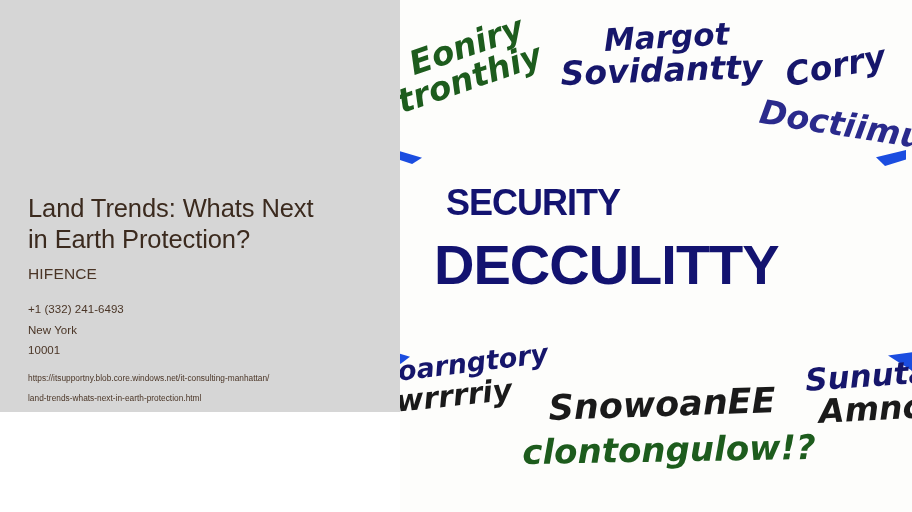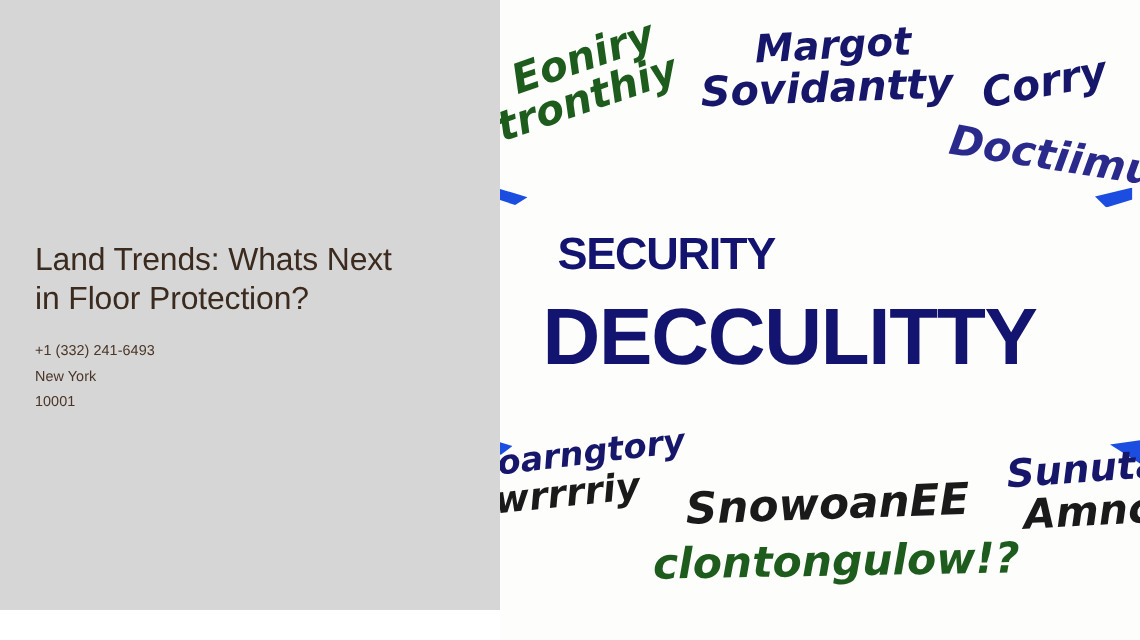--- a/index.html
+++ b/index.html
@@ -14,21 +14,21 @@
     overflow: hidden;
     font-family: "Liberation Sans", sans-serif;
   }
 
   
   #left-panel {
     position: absolute;
     left: 0;
     top: 0;
     width: 400px;
-    height: 488px;
+    height: 412px;
     background: #d6d6d6;
     overflow: hidden;
   }
   #info-block {
     position: absolute;
     left: 28px;
     top: 193px;
     width: 390px;
   }
   #page-title {
@@ -98,30 +98,35 @@
 </head>
 <body>
 
 <div id="page">
 
   <div id="left-panel">
     <div id="info-block">
 
       <div id="page-title">
         <span class="t-line">Land Trends: Whats Next</span>
-        <span class="t-line">in Floor Protection?</span>
+        <span class="t-line">in Earth Protection?</span>
       </div>
 
+      <div id="brand-name">HIFENCE</div>
 
       <div id="contact-list">
         <div class="contact-line">+1 (332) 241-6493</div>
         <div class="contact-line">New York</div>
         <div class="contact-line">10001</div>
       </div>
 
+      <div id="url-block">
+        <div class="url-line">https://itsupportny.blob.core.windows.net/it-consulting-manhattan/</div>
+        <div class="url-line">land-trends-whats-next-in-earth-protection.html</div>
+      </div>
 
     </div>
   </div>
 
   <div id="right-panel">
 
     <div class="blue-mark" style="left:-4px; top:150px; width:26px; height:14px;
                 clip-path: polygon(0 0, 100% 55%, 62% 100%, 0 62%);"></div>
     <div class="blue-mark" style="left:476px; top:150px; width:30px; height:16px;
                 clip-path: polygon(100% 0, 100% 60%, 30% 100%, 0 45%);"></div>
@@ -139,21 +144,21 @@
                  transform: rotate(-3deg); transform-origin: left top;">Margot</span>
     <span class="scribble" style="left:160px; top:54px; font-size:33px; color:#16166b;
                  transform: rotate(-2deg); transform-origin: left top;">Sovidantty</span>
 
     <span class="scribble" style="left:382px; top:56px; font-size:33px; color:#16166b;
                  transform: rotate(-11deg); transform-origin: left top;">Corry</span>
     <span class="scribble" style="left:363px; top:92px; font-size:33px; color:#2a2a8c;
                  transform: rotate(9deg); transform-origin: left top;">Doctiimu</span>
 
     <span class="headline" style="left:46px; top:182px; font-size:36px;">SECURITY</span>
-    <span class="headline" style="left:34px; top:232px; font-size:64px;">DECCULITTY</span>
+    <span class="headline" style="left:34px; top:232px; font-size:56px;">DECCULITTY</span>
 
     <span class="scribble" style="left:-4px; top:356px; font-size:27px; color:#16166b;
                  transform: rotate(-7deg); transform-origin: left top;">oarngtory</span>
     <span class="scribble" style="left:-6px; top:384px; font-size:30px; color:#1a1a1a;
                  transform: rotate(-6deg); transform-origin: left top;">wrrrriy</span>
 
     <span class="scribble" style="left:148px; top:388px; font-size:35px; color:#1a1a1a;
                  transform: rotate(-2deg); transform-origin: left top;">SnowoanEE</span>
     <span class="scribble" style="left:122px; top:432px; font-size:34px; color:#1d5c1d;
                  transform: rotate(-1deg); transform-origin: left top;">clontongulow!?</span>

